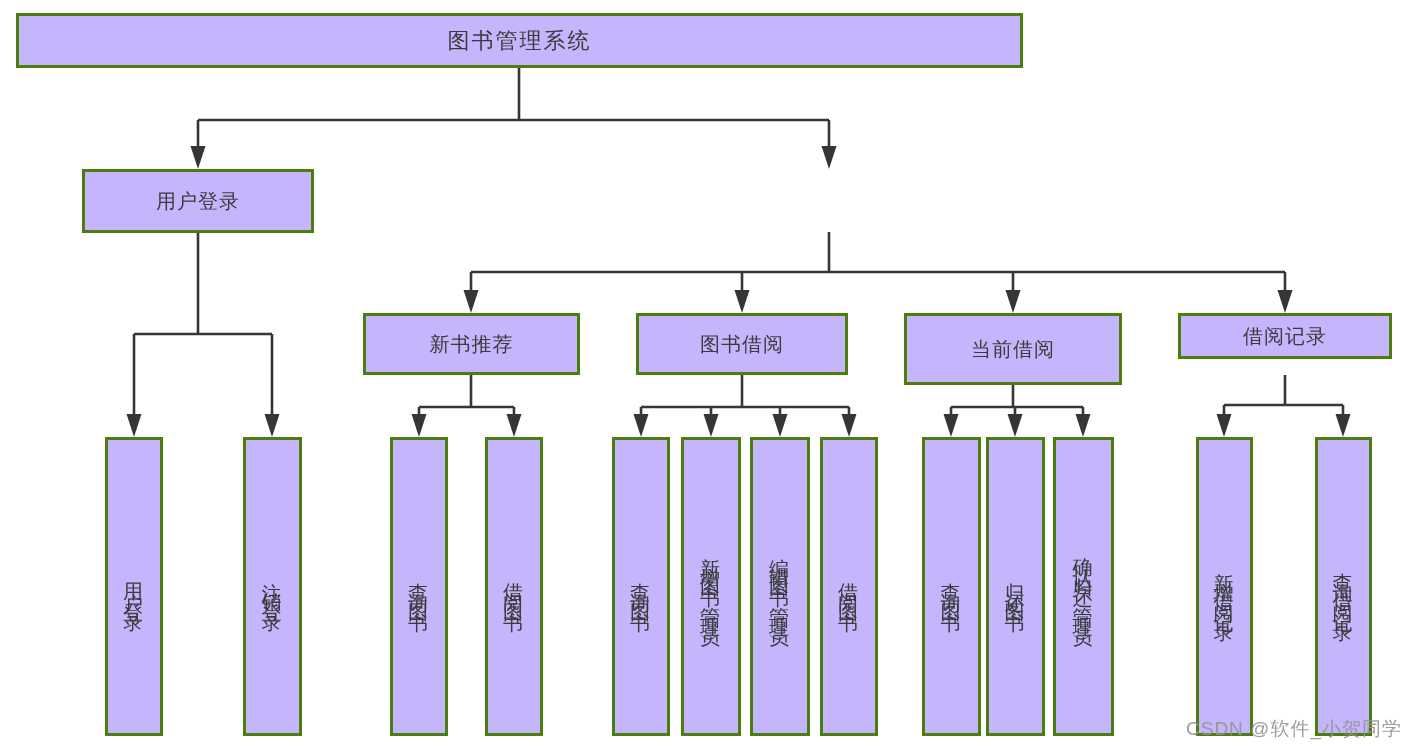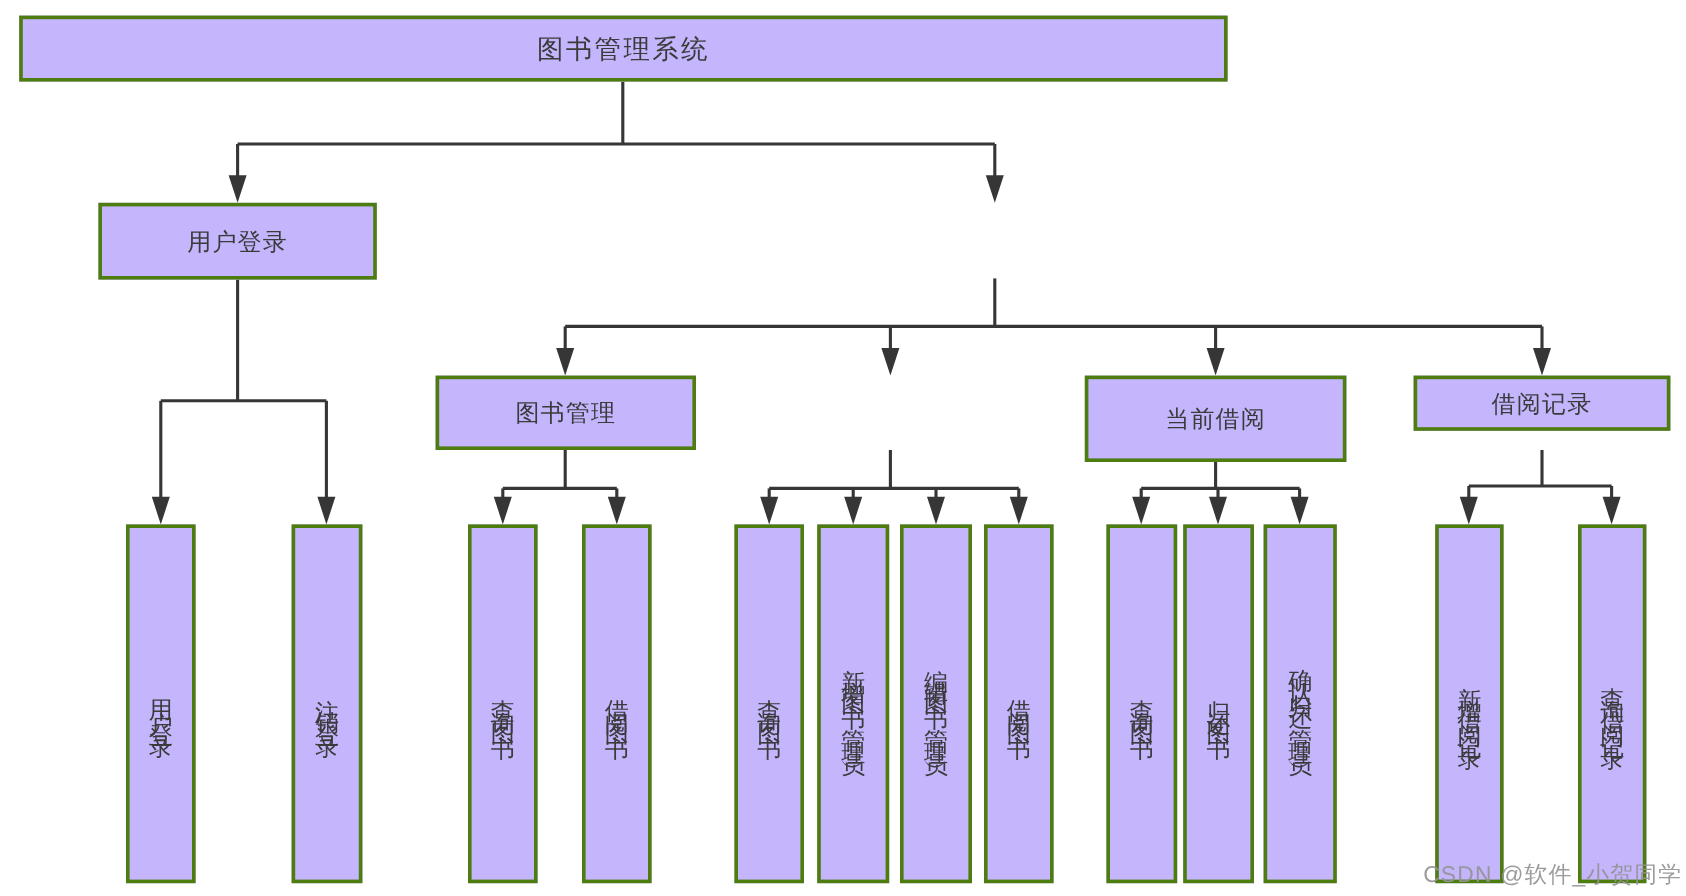--- a/index.html
+++ b/index.html
@@ -125,21 +125,22 @@
       <polygon points="1075.5,414 1090.5,414 1083,437"></polygon>
       <polygon points="1216.5,414 1231.5,414 1224,437"></polygon>
       <polygon points="1335.5,414 1350.5,414 1343,437"></polygon>
     </g>
   </svg>
 
   <div class="node hnode root" style="left:16px; top:13px; width:1007px; height:55px;">图书管理系统</div>
 
   <div class="node hnode" style="left:82px; top:169px; width:232px; height:64px;">用户登录</div>
 
-  <div class="node hnode" style="left:363px; top:313px; width:217px; height:62px;">图书管理</div>
+  <div class="node hnode" style="left:363px; top:313px; width:217px; height:62px;">新书推荐</div>
+  <div class="node hnode" style="left:636px; top:313px; width:212px; height:62px;">图书借阅</div>
   <div class="node hnode" style="left:904px; top:313px; width:218px; height:72px;">当前借阅</div>
   <div class="node hnode" style="left:1178px; top:313px; width:214px; height:46px;">借阅记录</div>
 
   <div class="node vnode" style="left:105px; top:437px; width:58px; height:299px;">
     <span>用户登录</span>
   </div>
   <div class="node vnode" style="left:243px; top:437px; width:59px; height:299px;">
     <span>注销登录</span>
   </div>
 

